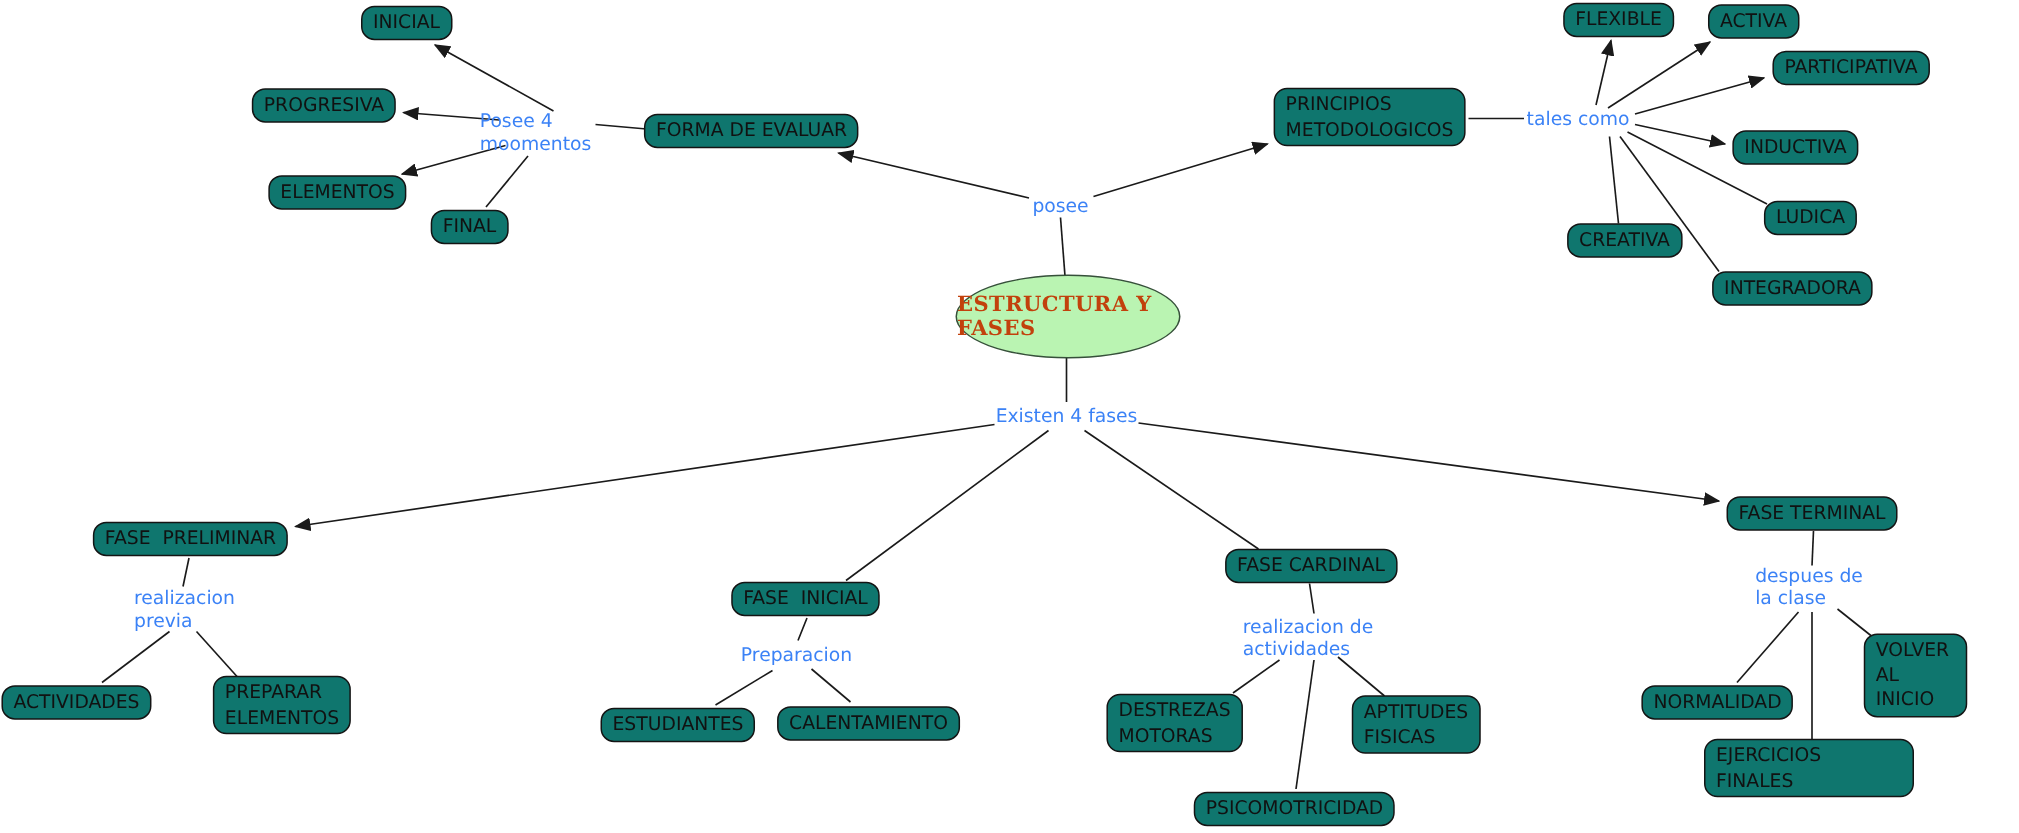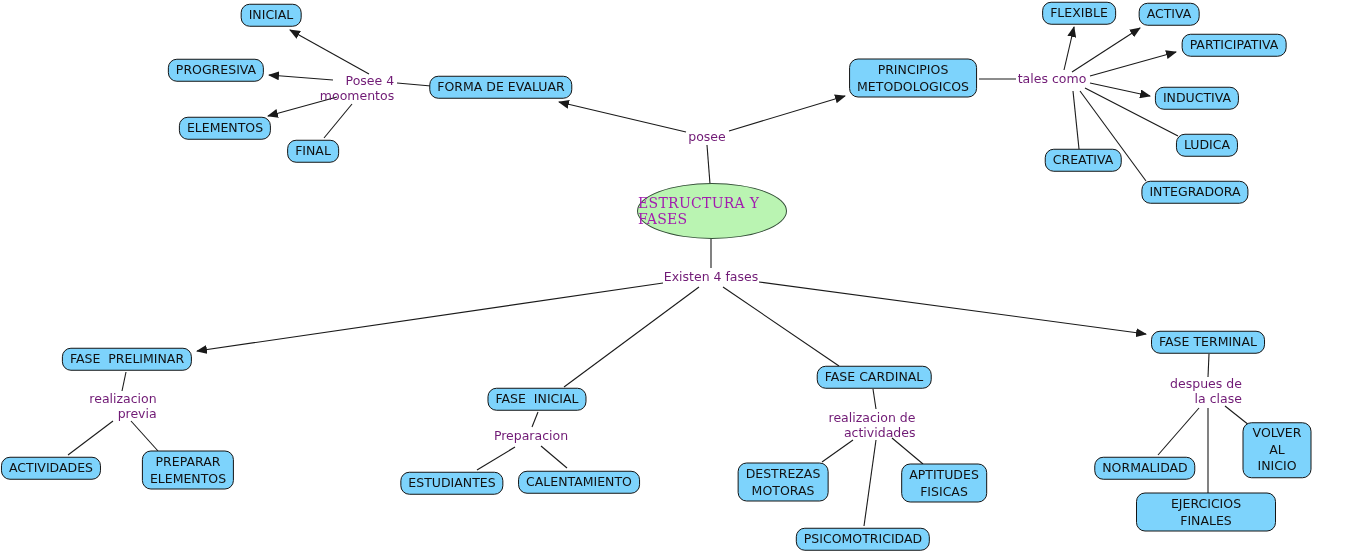--- a/index.html
+++ b/index.html
@@ -3,34 +3,34 @@
 <meta charset="utf-8">
 <style>
   html,body { margin:0; padding:0; background:#ffffff; }
   .canvas {
     position:relative; width:1346px; height:555px; background:#ffffff;
     font-family:"DejaVu Sans","Liberation Sans",sans-serif; overflow:hidden;
   }
   .edges { position:absolute; left:0; top:0; width:1346px; height:555px; }
   .node {
     position:absolute; transform:translate(-50%,-50%);
-    background:#7dd3fc; border:1.5px solid #141414; border-radius:9px;
-    padding:2px 7px; font-size:12.5px; color:#111; text-align:center;
+    background:#0f766e; border:1.5px solid #141414; border-radius:9px;
+    padding:2px 7px; font-size:12.5px; color:#111; text-align:left;
     white-space:pre-wrap; line-height:1.32; box-sizing:border-box;
   }
   .root-node {
     position:absolute; left:712px; top:211px; transform:translate(-50%,-50%);
     width:148px; height:54px; background:#baf4b2; border:1.6px solid #36503a;
     border-radius:50%; display:flex; align-items:center; justify-content:center;
-    font-family:"DejaVu Serif","Liberation Serif",serif; font-weight:normal;
-    font-size:14px; color:#a21caf; letter-spacing:0.3px;
+    font-family:"DejaVu Serif","Liberation Serif",serif; font-weight:bold;
+    font-size:14px; color:#c2410c; letter-spacing:0.3px;
   }
   .link-label {
     position:absolute; transform:translate(-50%,-50%);
-    font-size:12.5px; color:#701a75; text-align:right;
+    font-size:12.5px; color:#3b82f6; text-align:left;
     white-space:pre-line; line-height:1.22;
   }
 </style>
 </head>
 <body>
 
 <div class="canvas">
 
   <svg class="edges" width="1346" height="555" viewBox="0 0 1346 555" stroke="#1a1a1a" stroke-width="1.1" fill="none">
     <defs>

